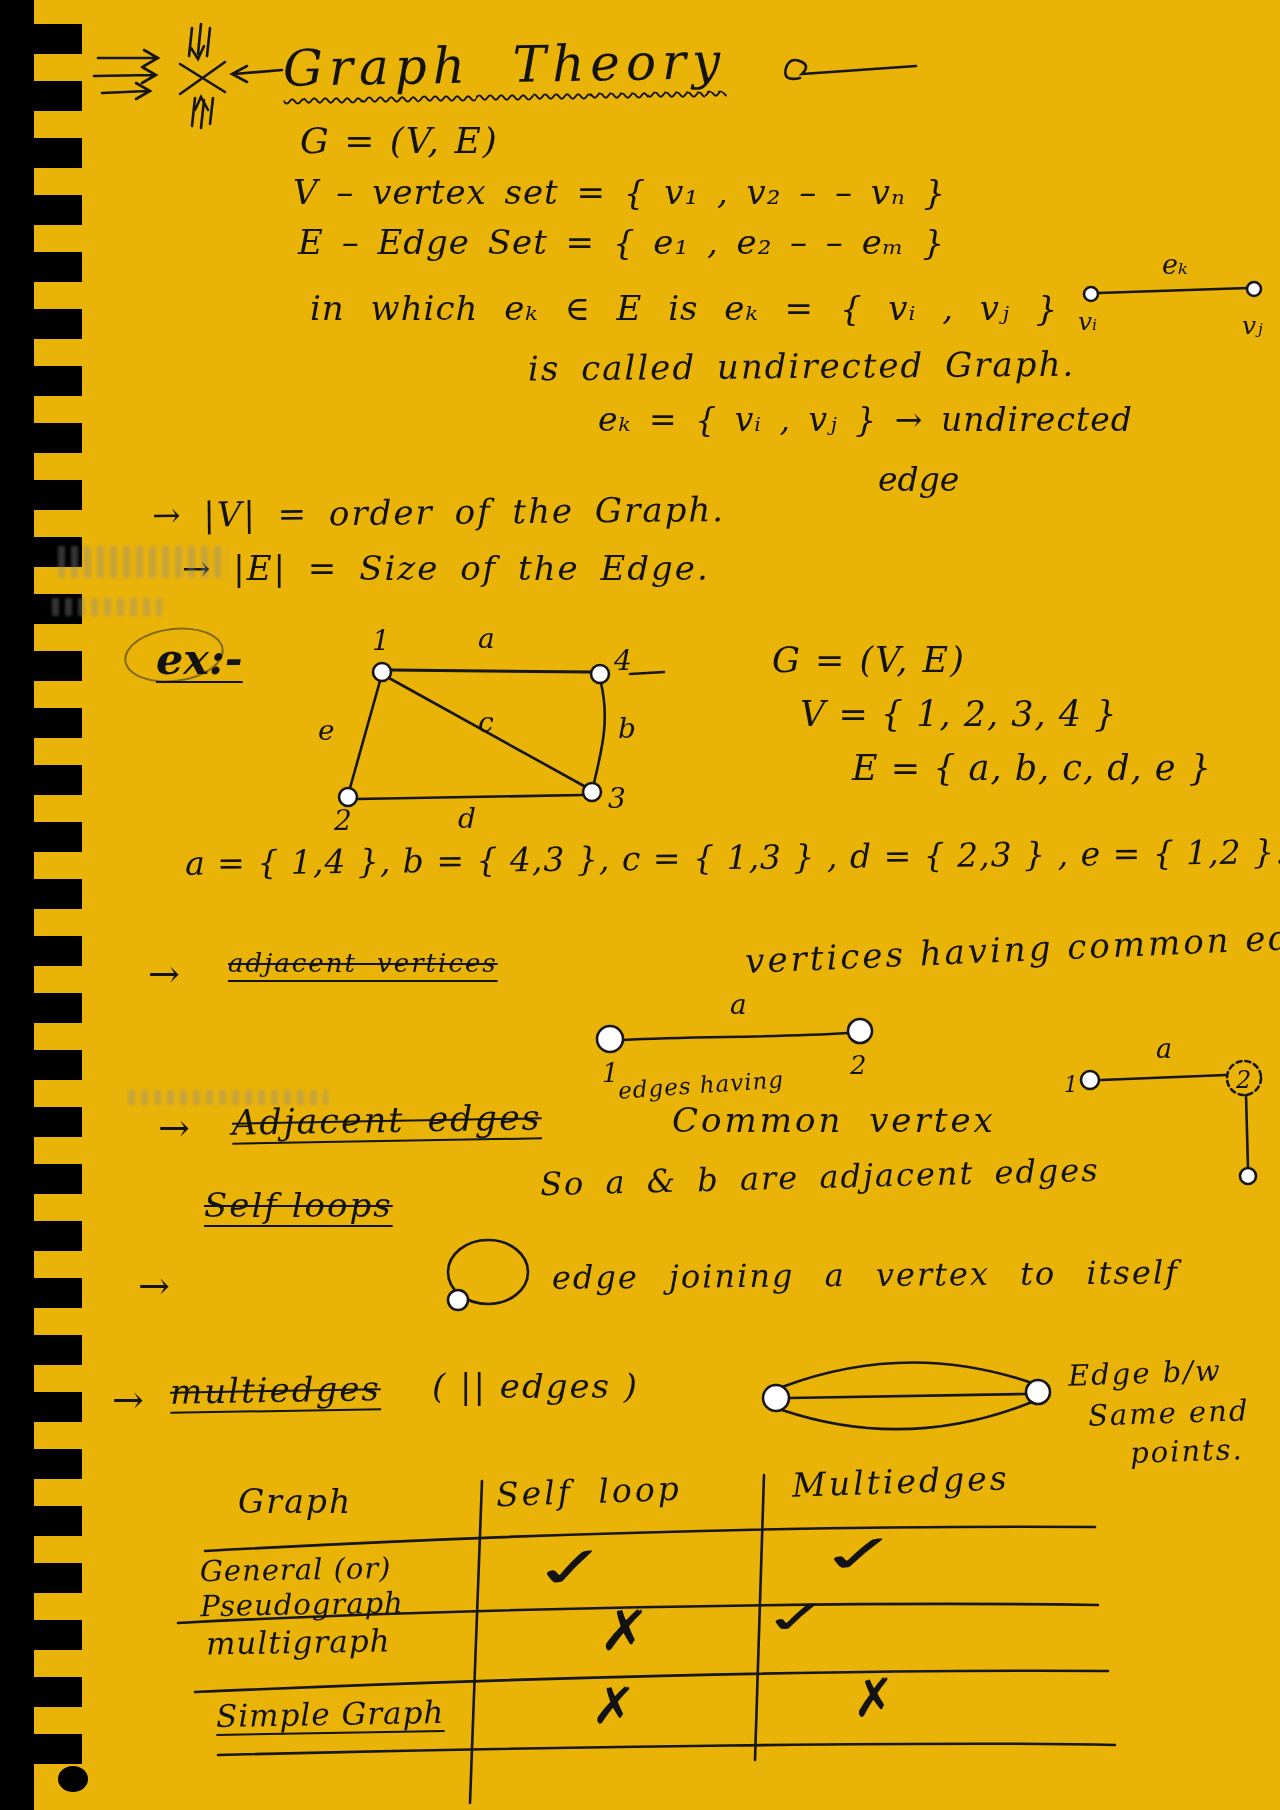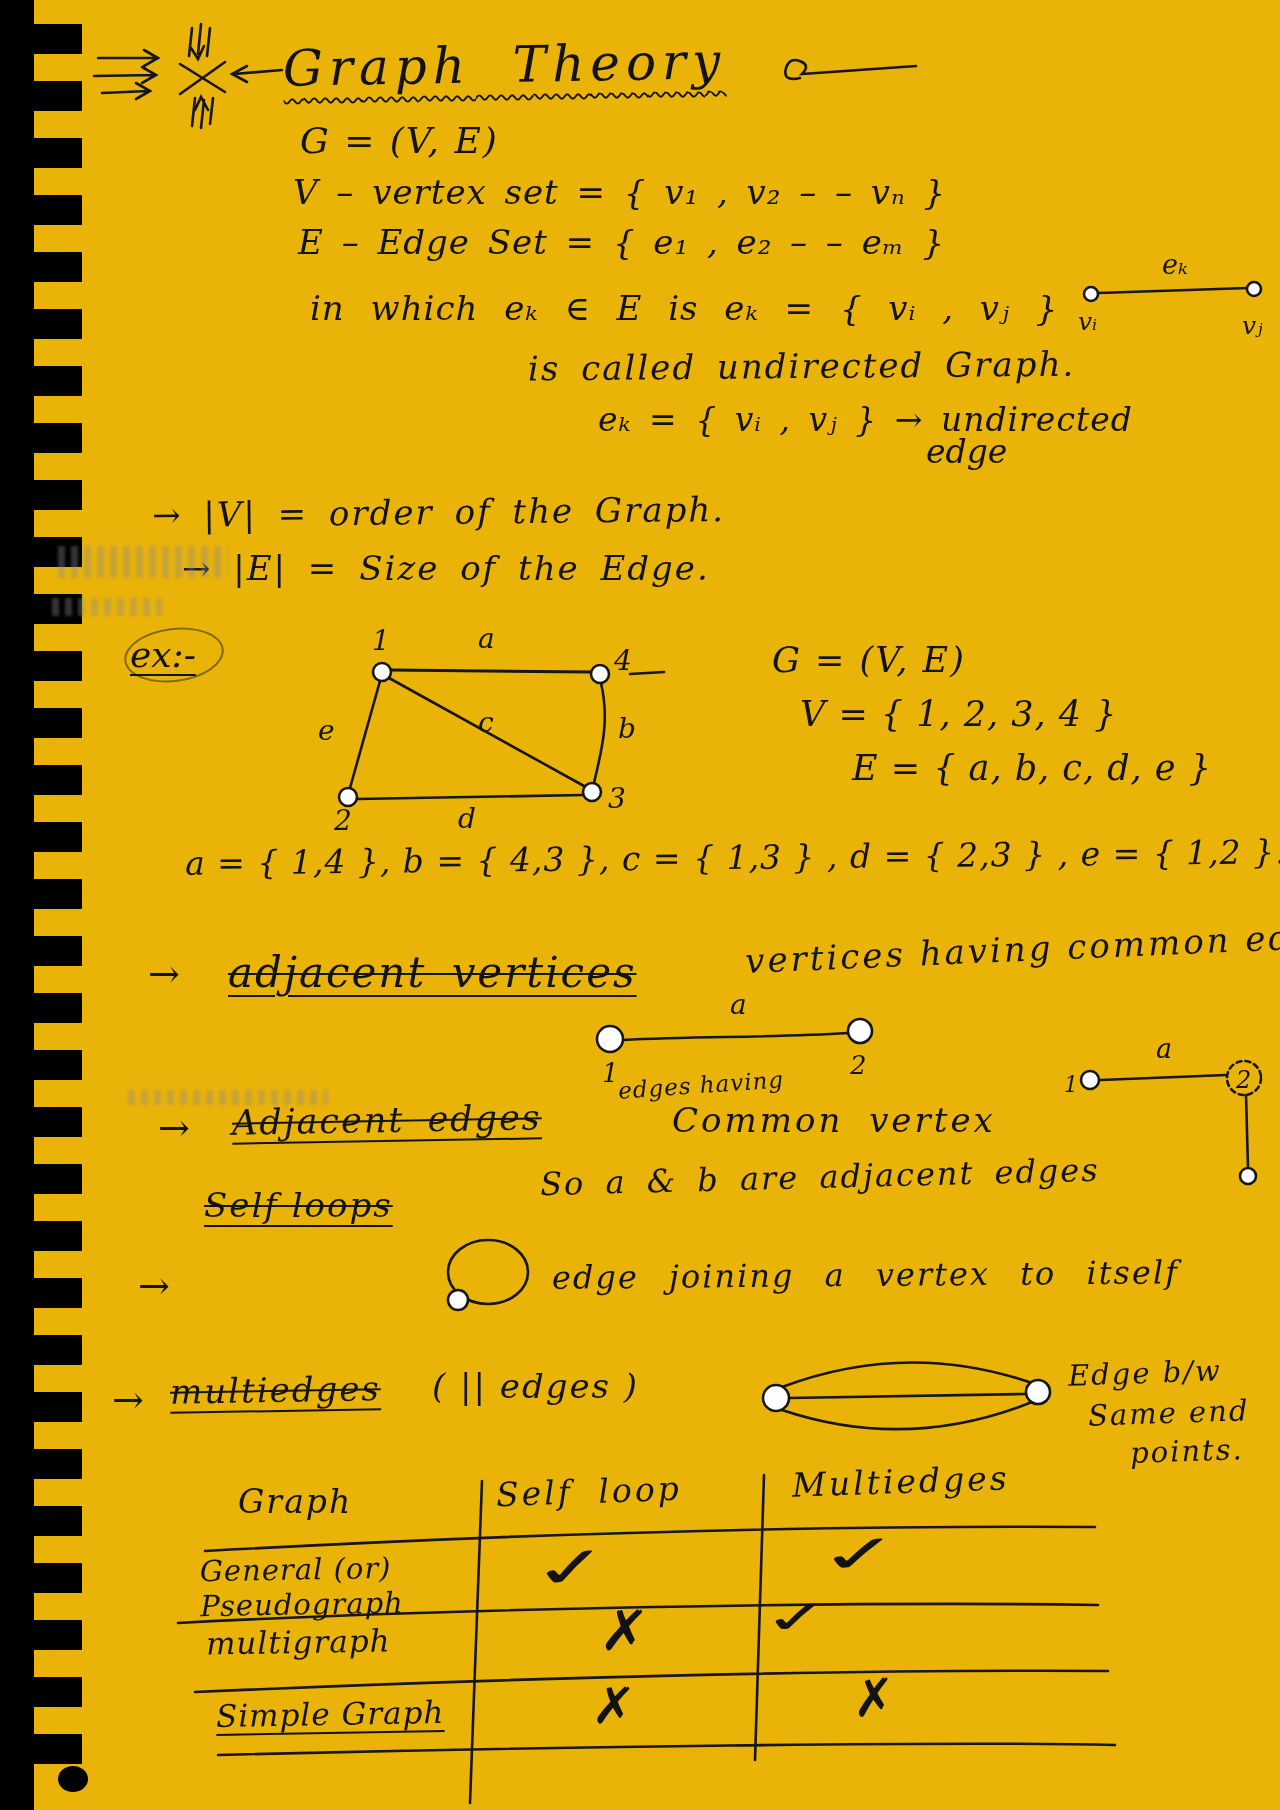--- a/index.html
+++ b/index.html
@@ -55,31 +55,31 @@
     <path class="st" d="M28,45 L178,40"></path>
     <circle class="vx" cx="21" cy="46" r="7"></circle>
     <circle class="vx" cx="184" cy="41" r="7"></circle>
     <text class="lb" x="92" y="26" font-size="27">eₖ</text>
     <text class="lb" x="8" y="82" font-size="25">vᵢ</text>
     <text class="lb" x="172" y="86" font-size="25">vⱼ</text>
   </svg>
 
   <div class="ink" style="left:528px;top:346px;font-size:34px;letter-spacing:2px;word-spacing:8px;transform:rotate(-0.5deg);">is called undirected Graph.</div>
   <div class="ink" style="left:598px;top:400px;font-size:33px;letter-spacing:1px;word-spacing:6px;">eₖ = { vᵢ , vⱼ } → undirected</div>
-  <div class="ink" style="left:878px;top:432px;font-size:33px;margin-left:48px;">edge</div>
+  <div class="ink" style="left:878px;top:460px;font-size:33px;">edge</div>
 
   <div class="ink" style="left:152px;top:492px;font-size:34px;letter-spacing:2px;word-spacing:8px;transform:rotate(-0.6deg);">→ |V| = order of the Graph.</div>
   <div class="ink" style="left:182px;top:548px;font-size:34px;letter-spacing:2px;word-spacing:8px;">→ |E| = Size of the Edge.</div>
 
   <div class="smudge" style="left:58px;top:546px;width:170px;height:32px;"></div>
   <div class="smudge" style="left:52px;top:598px;width:110px;height:18px;"></div>
   <div class="smudge" style="left:128px;top:1090px;width:200px;height:15px;"></div>
 
   <div class="ex-scribble" style="left:124px;top:628px;width:96px;height:50px;"></div>
-  <div class="ink u" style="left:130px;top:634px;font-size:36px;">ex:-</div>
+  <div class="ink u" style="left:156px;top:634px;font-size:43px;font-weight:bold;">ex:-</div>
 
   <svg style="left:300px;top:612px;" width="370" height="225" viewBox="0 0 370 225">
     <path class="stk" d="M91,58 L291,60"></path>
     <path class="st" d="M80,69 L50,176"></path>
     <path class="st" d="M89,66 L284,174"></path>
     <path class="st" d="M301,71 C310,110 301,140 294,171"></path>
     <path class="st" d="M57,187 L283,183"></path>
     <path class="st" d="M330,62 L364,60"></path>
     <circle class="vx" cx="82" cy="60" r="9"></circle>
     <circle class="vx" cx="300" cy="62" r="9"></circle>
@@ -96,21 +96,21 @@
     <text class="lb" x="158" y="216" font-size="28">d</text>
   </svg>
 
   <div class="ink" style="left:772px;top:640px;font-size:35px;letter-spacing:2px;">G = (V, E)</div>
   <div class="ink" style="left:800px;top:694px;font-size:35px;letter-spacing:1px;">V = { 1, 2, 3, 4 }</div>
   <div class="ink" style="left:852px;top:748px;font-size:35px;letter-spacing:1px;">E = { a, b, c, d, e }</div>
 
   <div class="ink" style="left:185px;top:838px;font-size:33px;letter-spacing:1px;transform:rotate(-0.6deg);">a = { 1,4 },   b = { 4,3 },  c = { 1,3 } ,  d = { 2,3 } ,  e = { 1,2 }.</div>
 
   <div class="ink" style="left:148px;top:952px;font-size:38px;">→</div>
-  <div class="ink term" style="left:228px;top:948px;font-size:42px;letter-spacing:2px;word-spacing:10px;">adjacent vertices</div>
+  <div class="ink term" style="left:228px;top:948px;font-size:26px;letter-spacing:2px;word-spacing:10px;">adjacent vertices</div>
   <div class="ink" style="left:745px;top:928px;font-size:34px;letter-spacing:3px;transform:rotate(-2.5deg);">vertices having common edge</div>
 
   <svg style="left:588px;top:996px;" width="310" height="92" viewBox="0 0 310 92">
     <path class="st" d="M35,44 C110,40 180,42 260,37"></path>
     <circle class="vx" cx="22" cy="43" r="13"></circle>
     <circle class="vx" cx="272" cy="35" r="12"></circle>
     <text class="lb" x="142" y="18" font-size="28">a</text>
     <text class="lb" x="14" y="86" font-size="26">1</text>
     <text class="lb" x="262" y="78" font-size="26">2</text>
   </svg>

